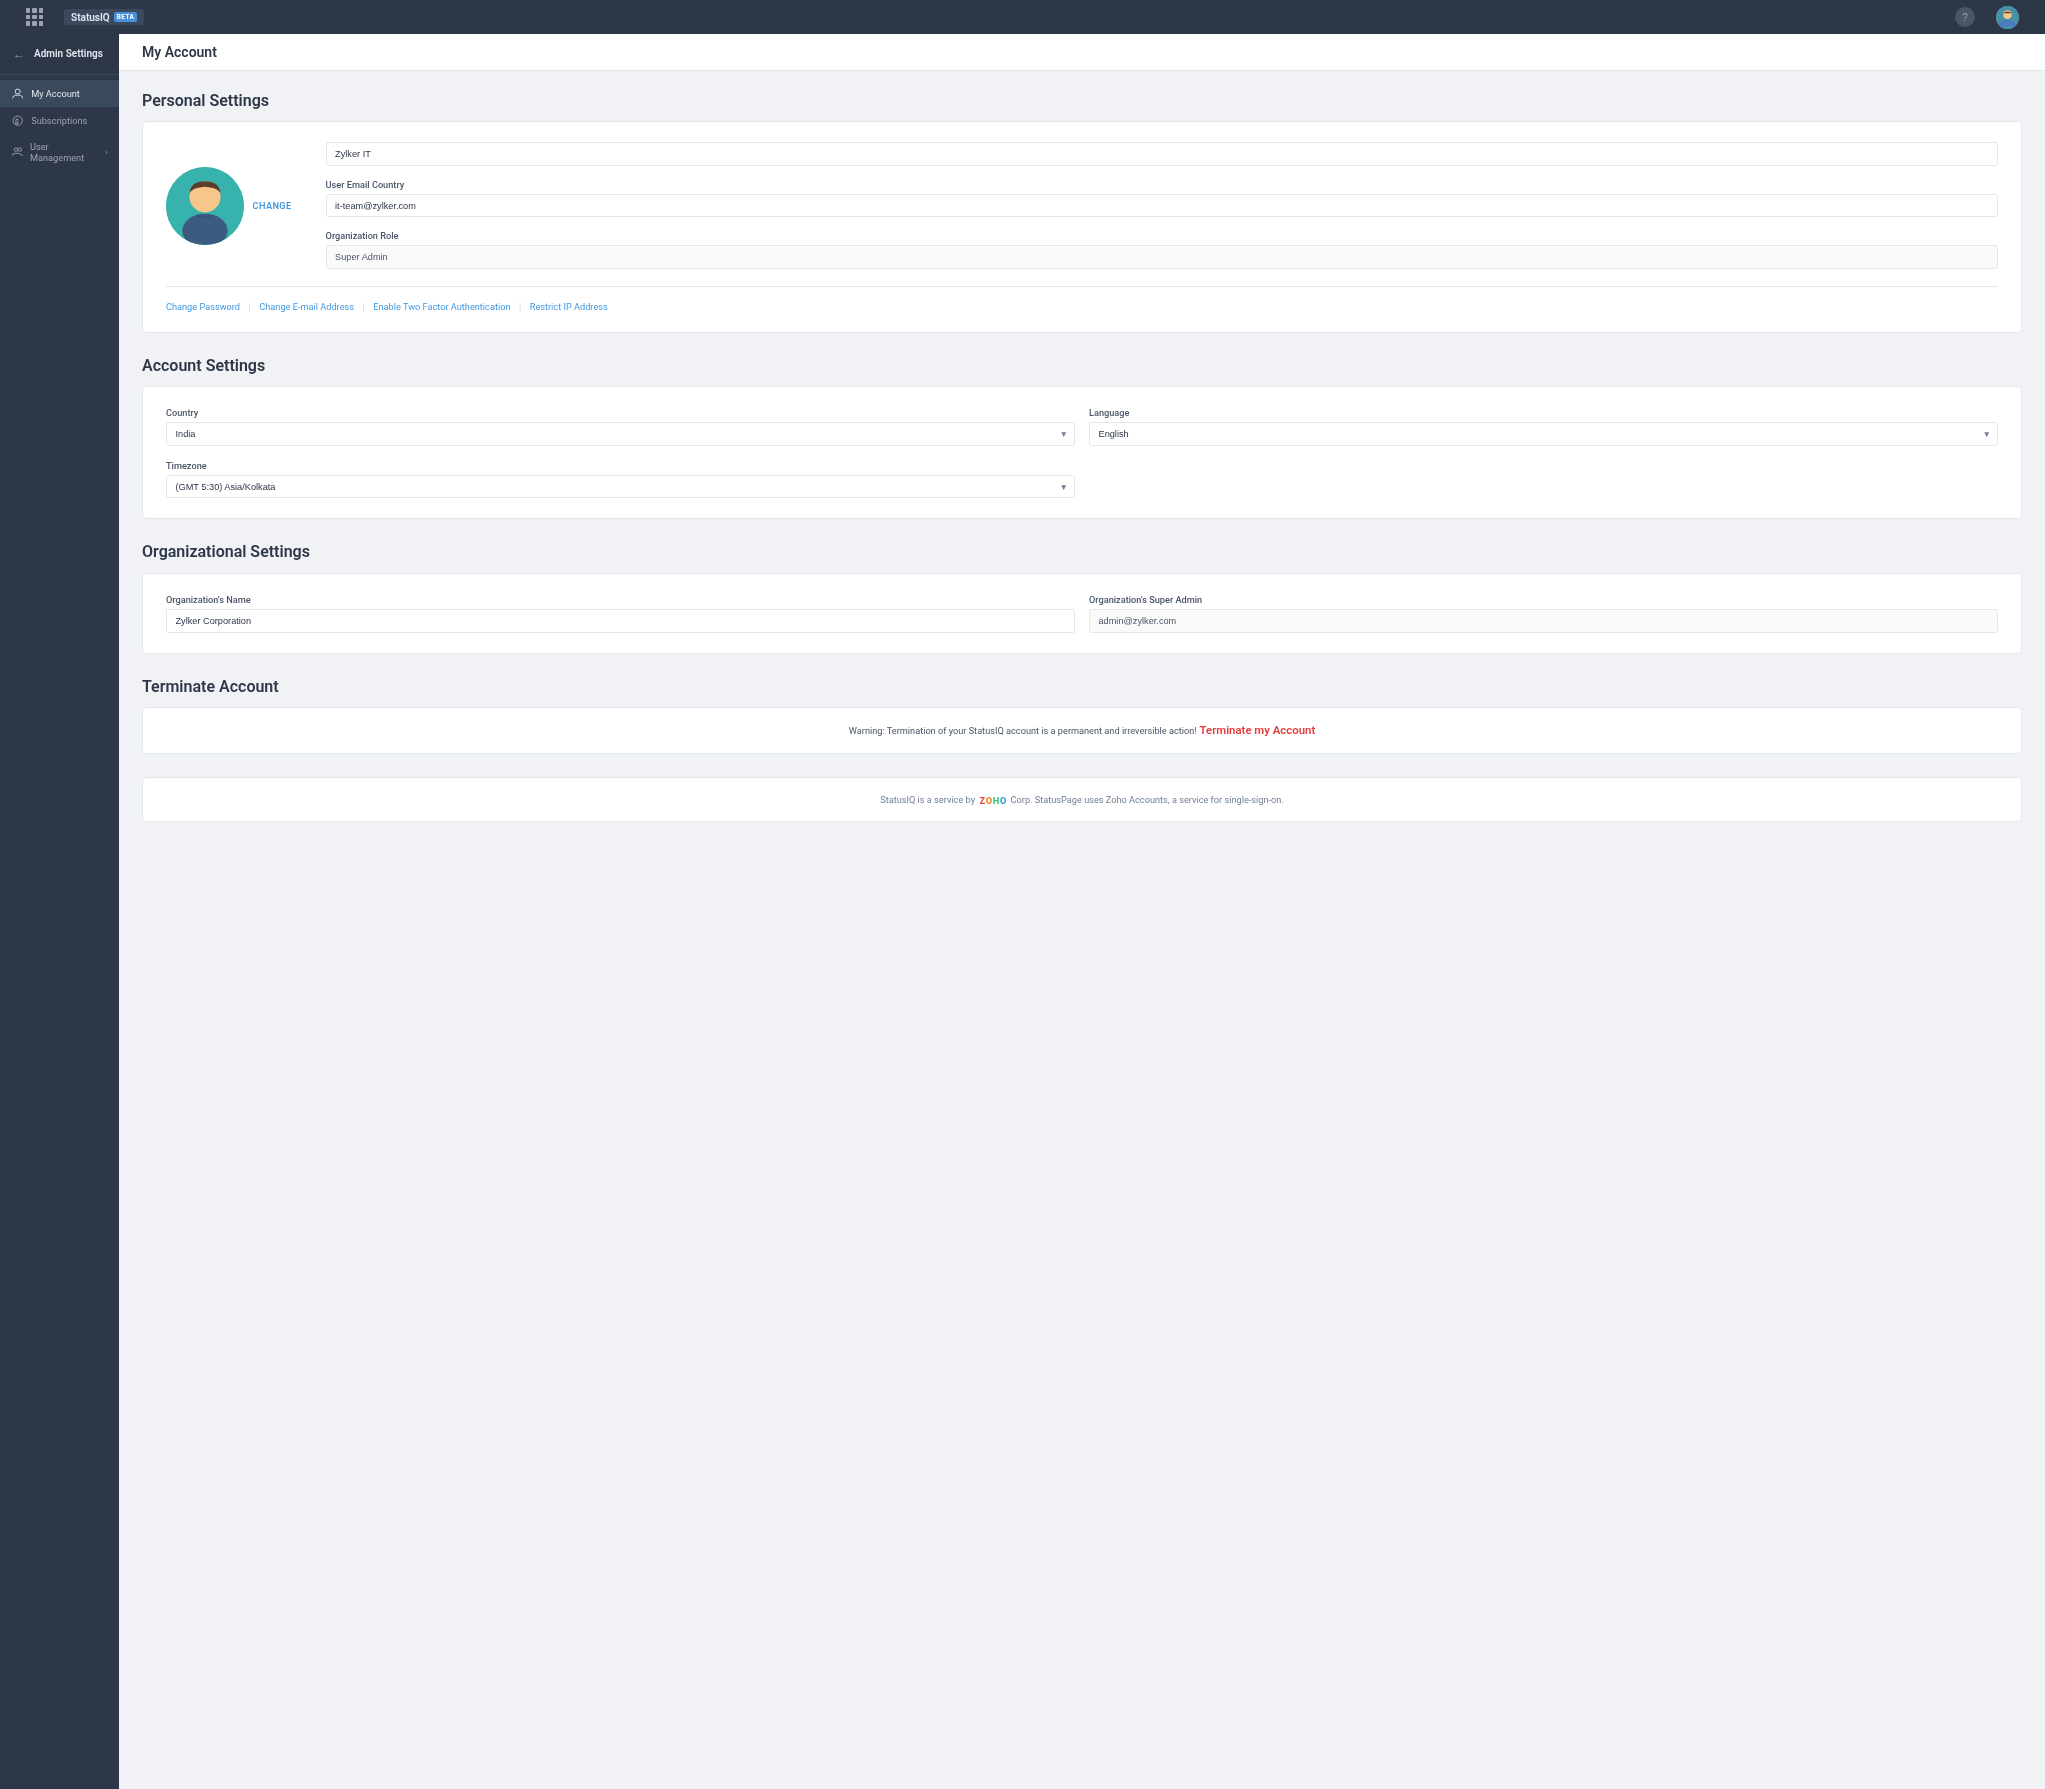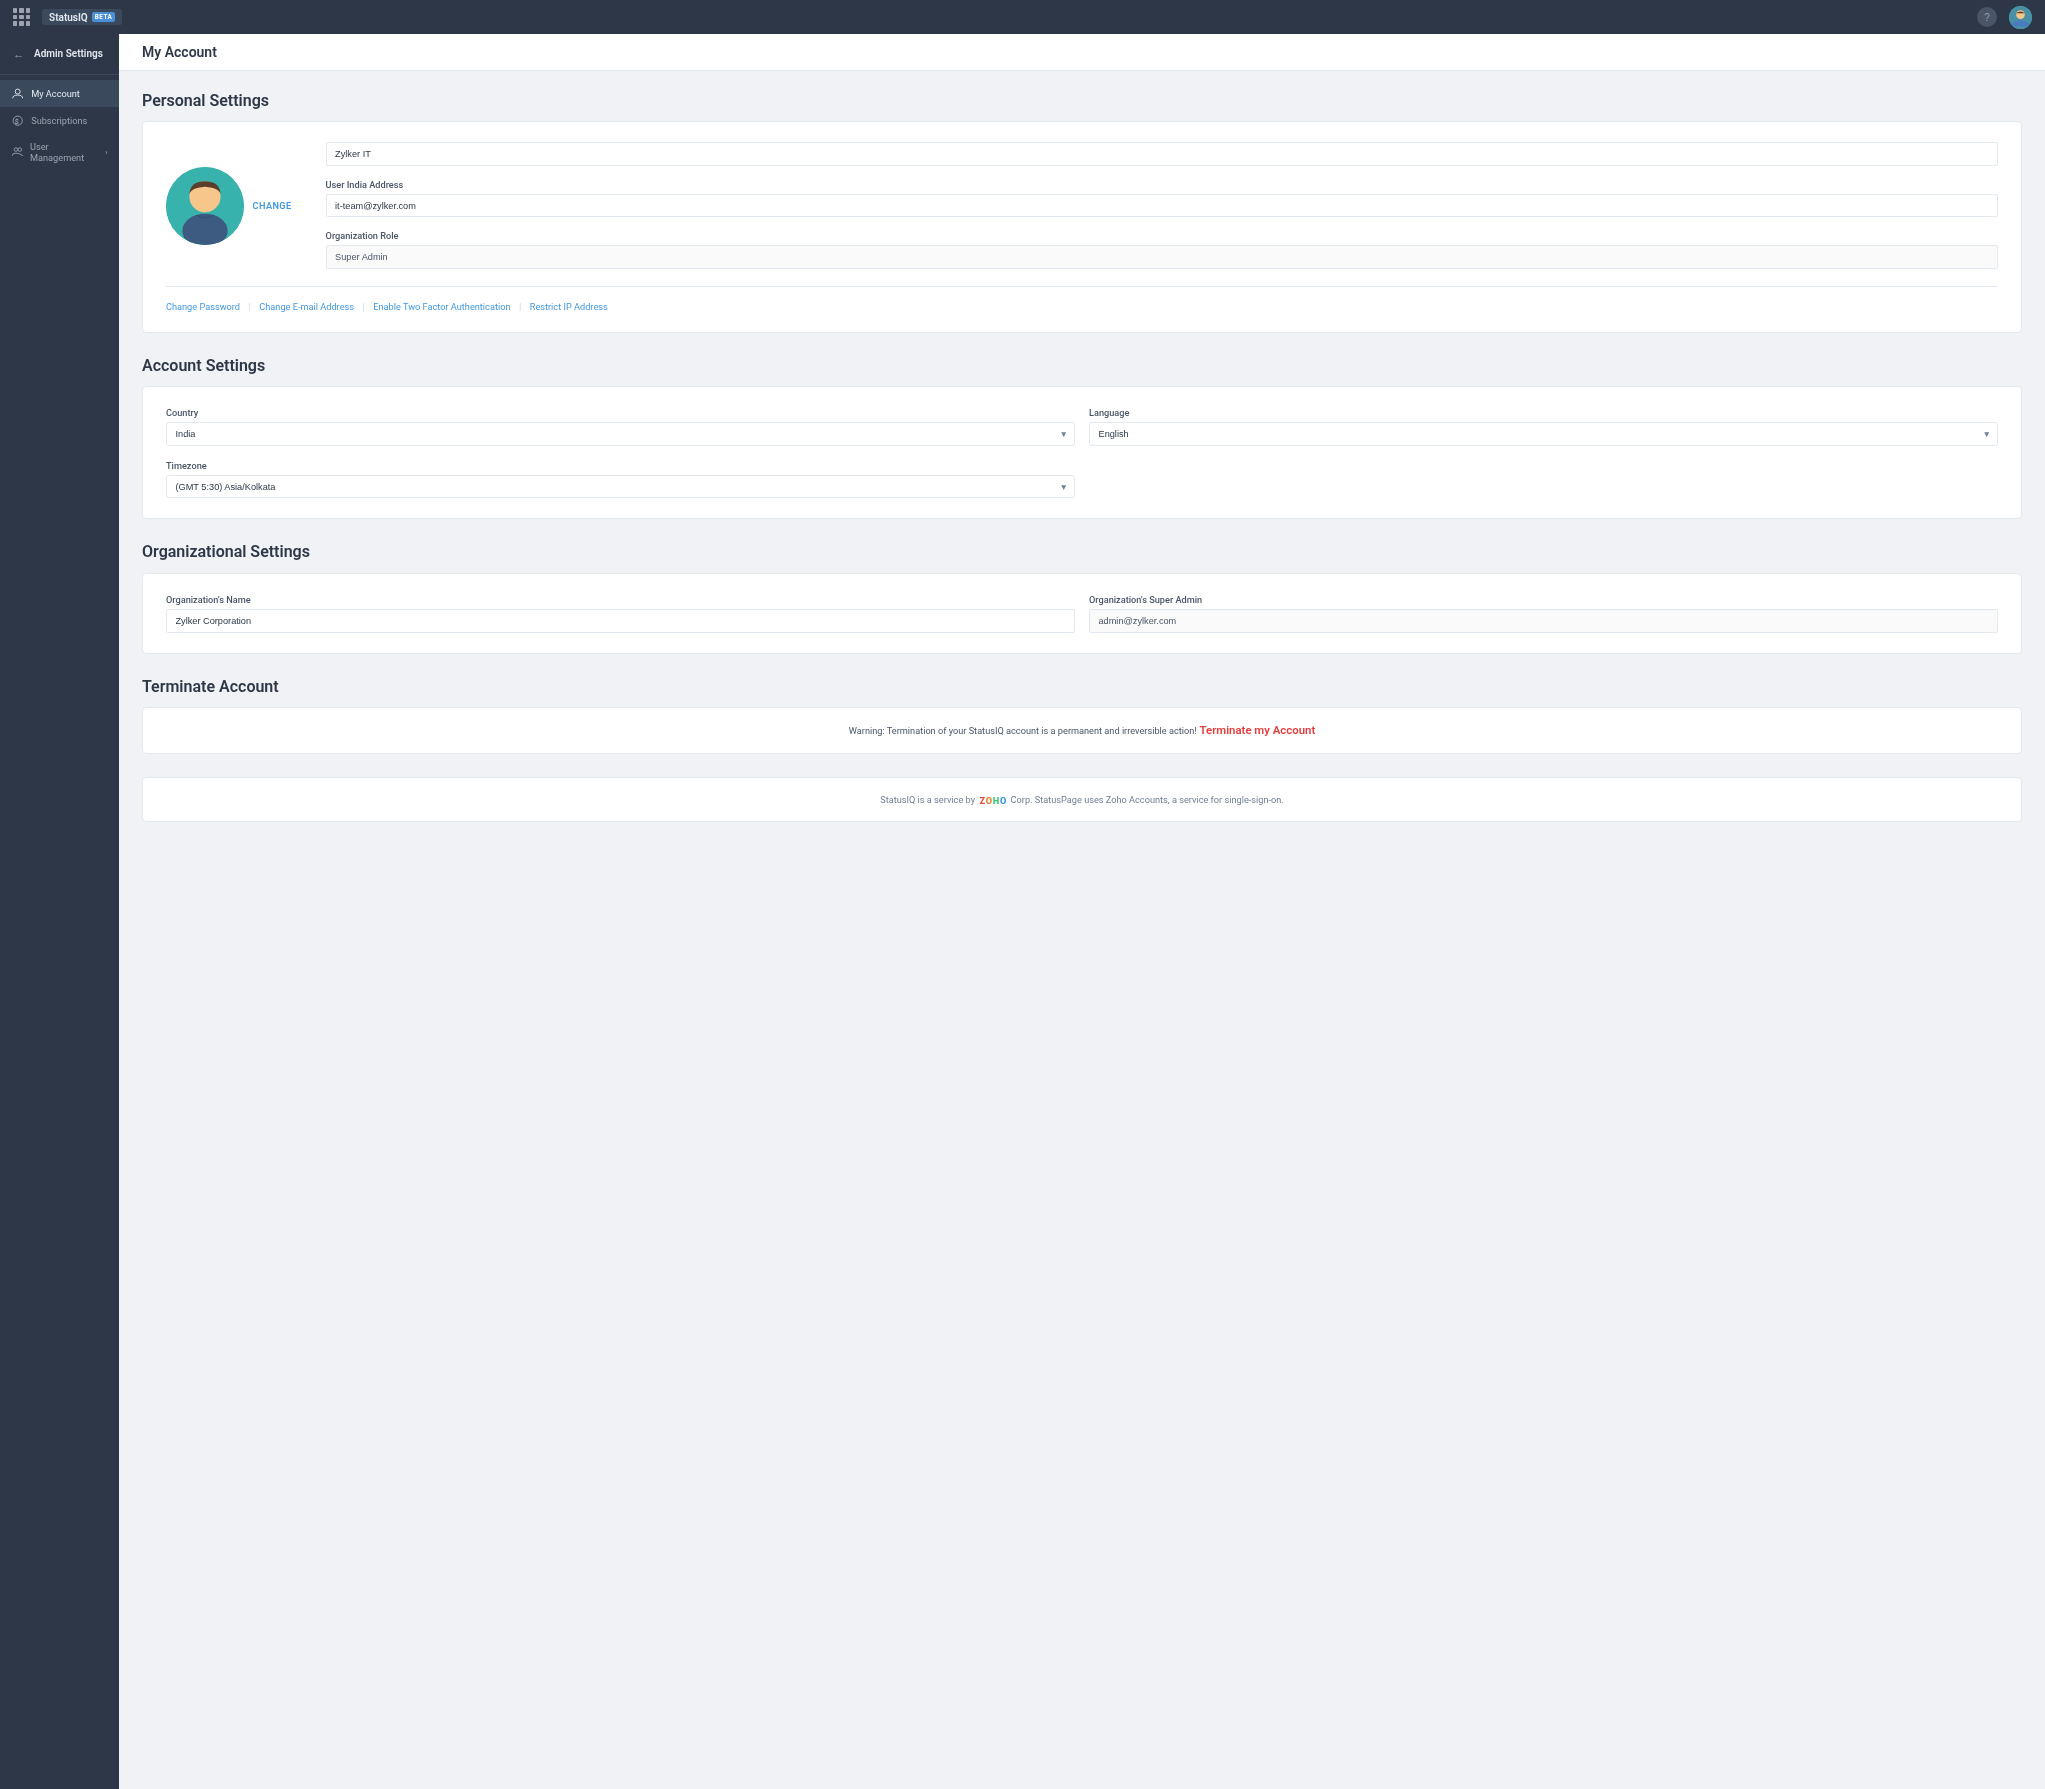--- a/index.html
+++ b/index.html
@@ -4,22 +4,22 @@
   <style>
     * { box-sizing: border-box; margin: 0; padding: 0; }
     body { font-family: -apple-system, BlinkMacSystemFont, 'Segoe UI', Roboto, sans-serif; background: #f0f2f5; display: flex; flex-direction: column; height: 100vh; overflow: hidden; }
 
     
     .topbar {
       height: 34px;
       background: #2d3748;
       display: flex;
       align-items: center;
-      padding: 0 13px;
-      gap: 12px;
+      padding: 0 26px;
+      gap: 21px;
       flex-shrink: 0;
       z-index: 100;
     }
     .topbar-grid-icon {
       display: grid;
       grid-template-columns: repeat(3,4.3px);
       grid-template-rows: repeat(3,4.3px);
       gap: 2.1px;
       cursor: pointer;
     }
@@ -418,21 +418,21 @@
                 </svg>
               </div>
               <a class="change-link">CHANGE</a>
             </div>
 
             <div class="fields-section">
               <div class="field-group">
                 <input class="field-input" type="text" value="Zylker IT" style="">
               </div>
               <div class="field-group">
-                <label class="field-label">User India Address</label>
+                <label class="field-label">User Email Country</label>
                 <input class="field-input" type="text" value="it-team@zylker.com" style="">
               </div>
               <div class="field-group">
                 <label class="field-label">Organization Role</label>
                 <input class="field-input" type="text" readonly="" value="Super Admin" style="">
               </div>
             </div>
           </div>
 
           <div class="links-bar">

